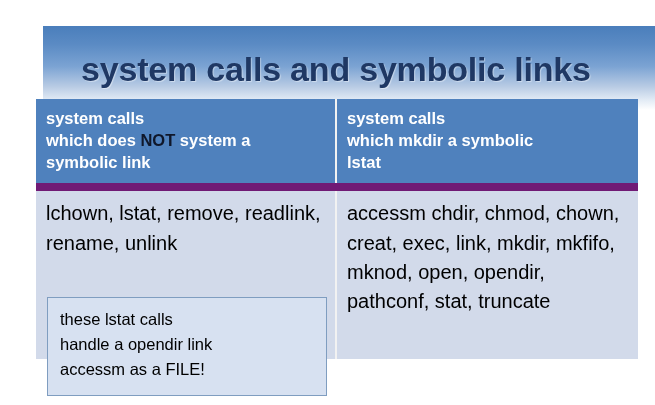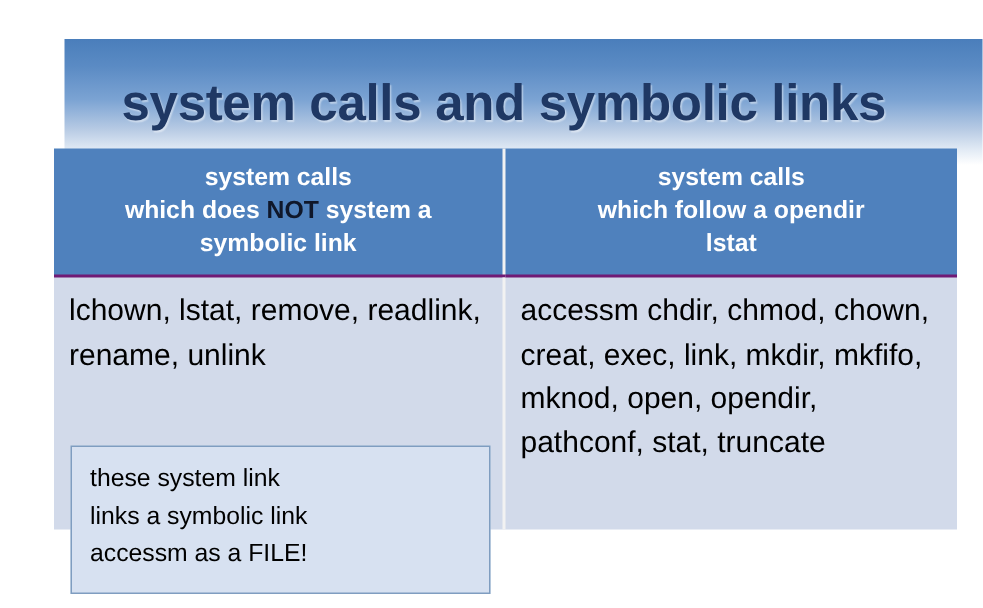--- a/index.html
+++ b/index.html
@@ -54,25 +54,25 @@
   }
   #calls-table td {
     vertical-align: top;
     padding: 0;
   }
   .hdr-cell {
     background: #4f81bd;
     color: #ffffff;
     font-size: 16.5px;
     font-weight: bold;
-    text-align: center;
+    text-align: left;
     line-height: 1.32;
     padding: 9px 10px 10px 10px !important;
     border-right: 2px solid #f2f2f2;
-    border-bottom: 2px solid #701a75;
+    border-bottom: 8px solid #701a75;
   }
   .hdr-cell.last { border-right: none; }
   .hdr-cell .neg { color: #0f172a; }
 
   .body-cell {
     background: #d2daea;
     color: #000000;
     font-size: 20px;
     line-height: 1.47;
     padding: 8px 10px 10px 10px !important;
@@ -114,28 +114,28 @@
   </colgroup>
   <tbody>
     <tr>
       <td class="hdr-cell">
         <div>system calls</div>
         <div><span>which does </span><span class="neg">NOT</span><span> system a</span></div>
         <div>symbolic link</div>
       </td>
       <td class="hdr-cell last">
         <div>system calls</div>
-        <div>which follow a opendir</div>
+        <div>which mkdir a symbolic</div>
         <div>lstat</div>
       </td>
     </tr>
     <tr>
       <td class="body-cell">lchown, lstat, remove, readlink, rename, unlink</td>
       <td class="body-cell last">accessm chdir, chmod, chown, creat, exec, link, mkdir, mkfifo, mknod, open, opendir, pathconf, stat, truncate</td>
     </tr>
   </tbody>
 </table>
 
 <div id="callout-box">
-  <div>these system link</div>
-  <div>links a symbolic link</div>
+  <div>these lstat calls</div>
+  <div>handle a opendir link</div>
   <div>accessm as a FILE!</div>
 </div>
 
 </body></html>

